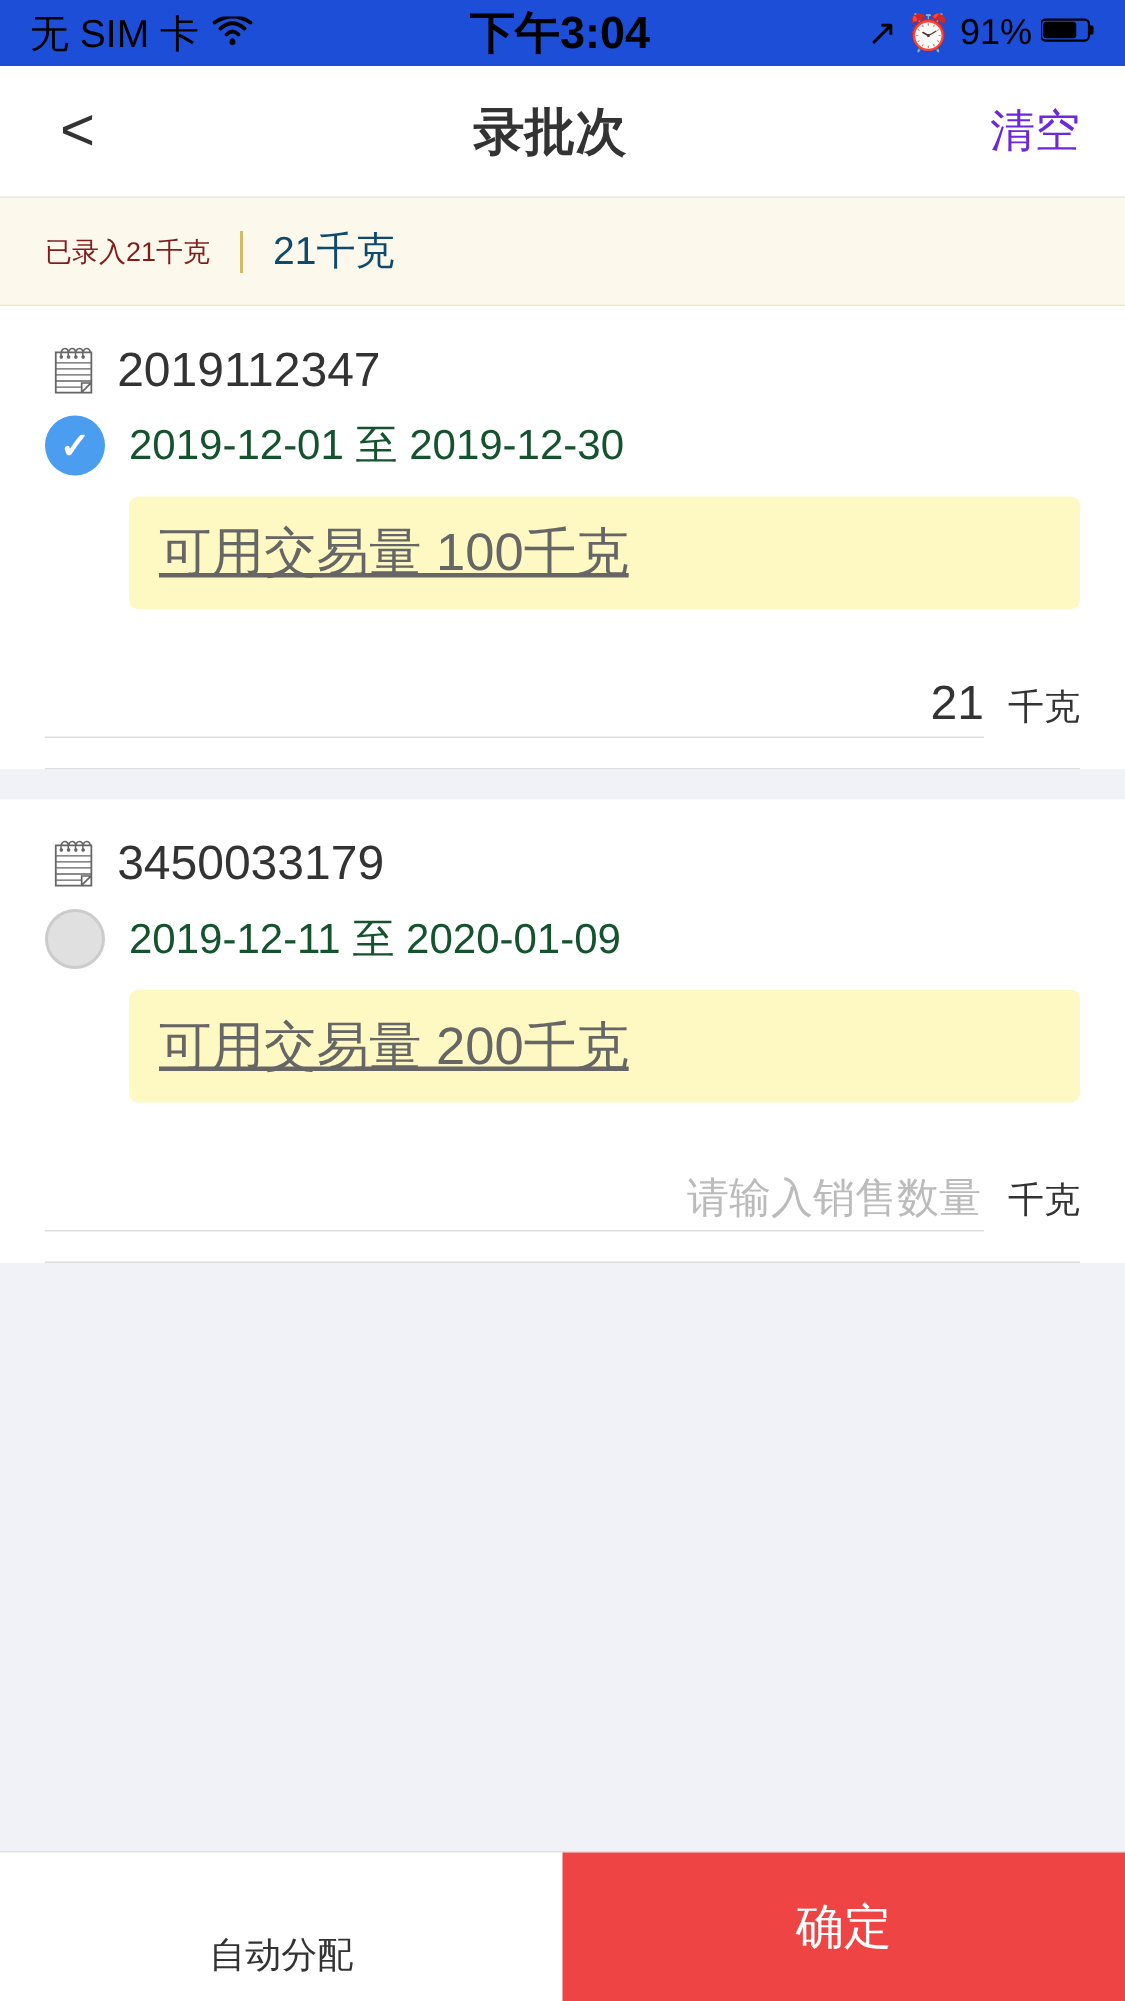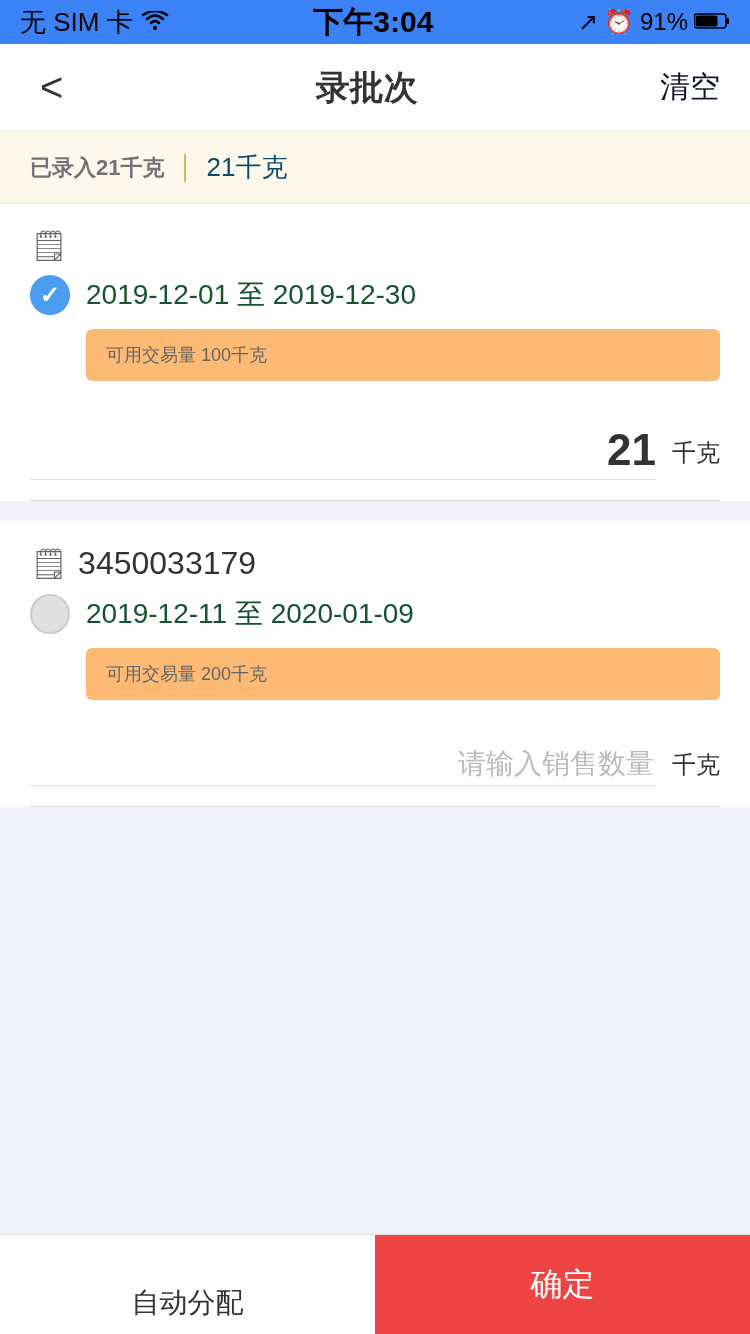--- a/index.html
+++ b/index.html
@@ -10,21 +10,21 @@
       min-height: 1334px;
       font-family: -apple-system, 'PingFang SC', 'Helvetica Neue', sans-serif;
       background: #f0f2f7;
       overflow-x: hidden;
     }
 
     
     .status-bar {
       width: 100%;
       height: 44px;
-      background: #3b82f6;
+      background: #1d4ed8;
       display: flex;
       align-items: center;
       justify-content: space-between;
       padding: 0 20px;
       font-size: 28px;
     }
 
     .status-left {
       display: flex;
       align-items: center;
@@ -67,38 +67,37 @@
     }
 
     .nav-title {
       font-size: 34px;
       font-weight: 600;
       color: #333;
     }
 
     .nav-clear {
       font-size: 30px;
-      color: #0f172a;
+      color: #6d28d9;
       cursor: pointer;
     }
 
     
     .info-banner {
       background: #fdf8ec;
       padding: 18px 30px;
       display: flex;
       align-items: center;
       gap: 20px;
       border-bottom: 1px solid #f0e8cc;
     }
 
     .info-label {
-      font-size: 22px;
-      color: #737373;
-      font-weight: bold;
+      font-size: 18px;
+      color: #7f1d1d;
     }
 
     .info-divider {
       width: 2px;
       height: 28px;
       background: #d4b86a;
     }
 
     .info-value {
       font-size: 26px;
@@ -167,26 +166,27 @@
       font-size: 24px;
       font-weight: bold;
     }
 
     .batch-date {
       font-size: 28px;
       color: #14532d;
     }
 
     .available-qty {
-      background: #fdba74;
+      background: #fef9c3;
       border-radius: 6px;
       padding: 14px 20px;
-      font-size: 18px;
+      font-size: 35px;
       color: #666;
       margin-left: 56px;
+      text-decoration: underline;
     }
 
     
     .qty-row {
       display: flex;
       align-items: center;
       justify-content: flex-end;
       gap: 16px;
       padding: 20px 30px 20px 30px;
       background: #fff;
@@ -209,23 +209,23 @@
       background: transparent;
       width: 200px;
     }
 
     .qty-input::placeholder {
       color: #bbb;
       font-size: 28px;
     }
 
     .qty-value {
-      font-size: 44px;
-      color: #333;
-      font-weight: 700;
+      font-size: 32px;
+      color: #333;
+      font-weight: 400;
     }
 
     .qty-unit {
       font-size: 24px;
       color: #333;
     }
 
     
     .section-divider {
       height: 20px;
@@ -249,21 +249,21 @@
       display: flex;
       background: #fff;
       border-top: 1px solid #e0e0e0;
     }
 
     .footer-auto {
       flex: 1;
       display: flex;
       align-items: center;
       justify-content: center;
-      font-size: 28px;
+      font-size: 24px;
       color: #333;
       cursor: pointer;
       background: #fff;
       margin-top: 36px;
     }
 
     .footer-confirm {
       flex: 1;
       display: flex;
       align-items: center;
@@ -320,20 +320,21 @@
 <div class="info-banner">
   <span class="info-label">已录入21千克</span>
   <div class="info-divider"></div>
   <span class="info-value">21千克</span>
 </div>
 
 <div class="card">
   <div class="batch-item">
     <div class="batch-id-row">
       <span class="batch-icon">🗒</span>
+      <span class="batch-id">2019112347</span>
     </div>
     <div class="batch-date-row">
       <div class="radio-btn radio-checked">
         <span class="radio-check-icon">✓</span>
       </div>
       <span class="batch-date">2019-12-01 至 2019-12-30</span>
     </div>
     <div class="available-qty">可用交易量 100千克</div>
   </div>
 

